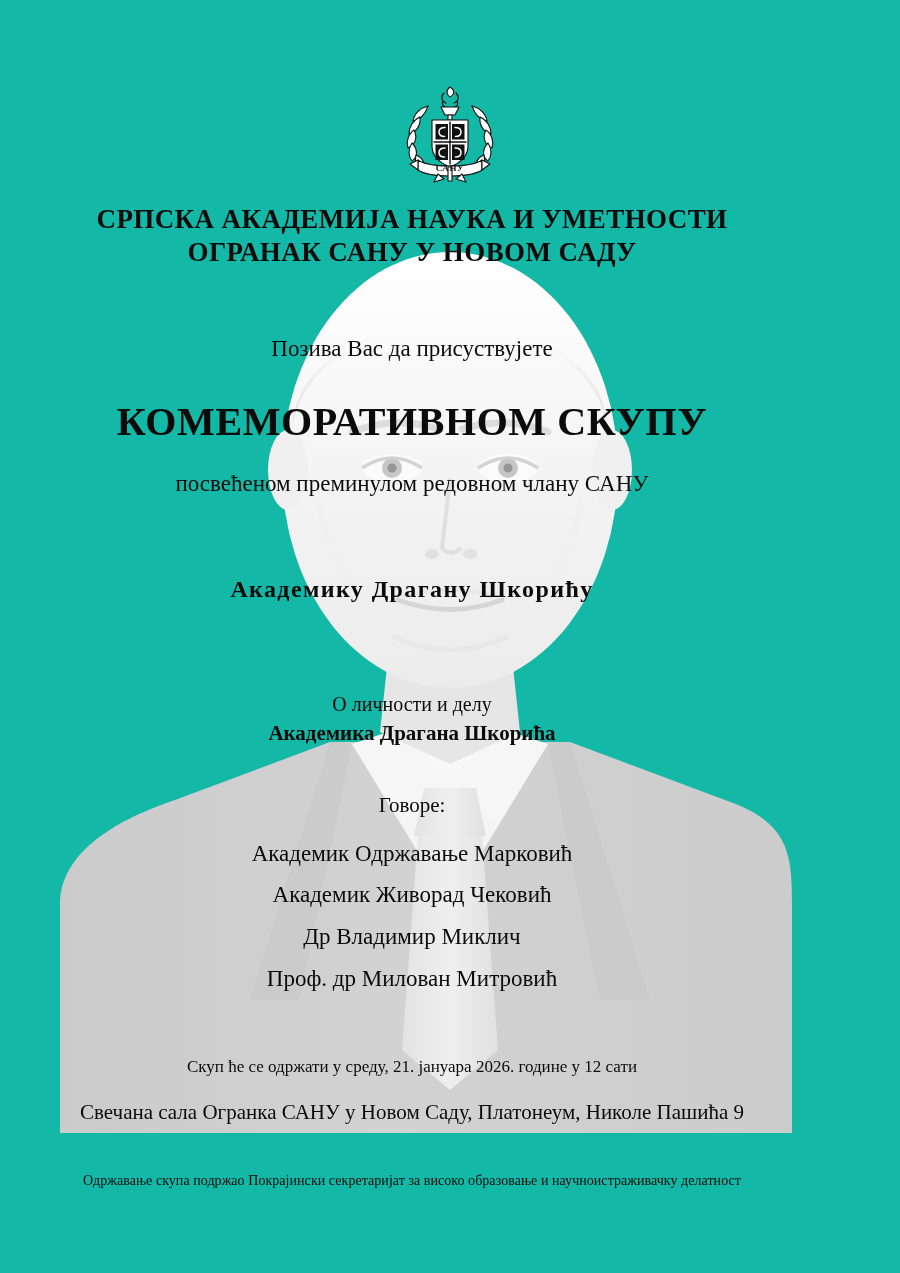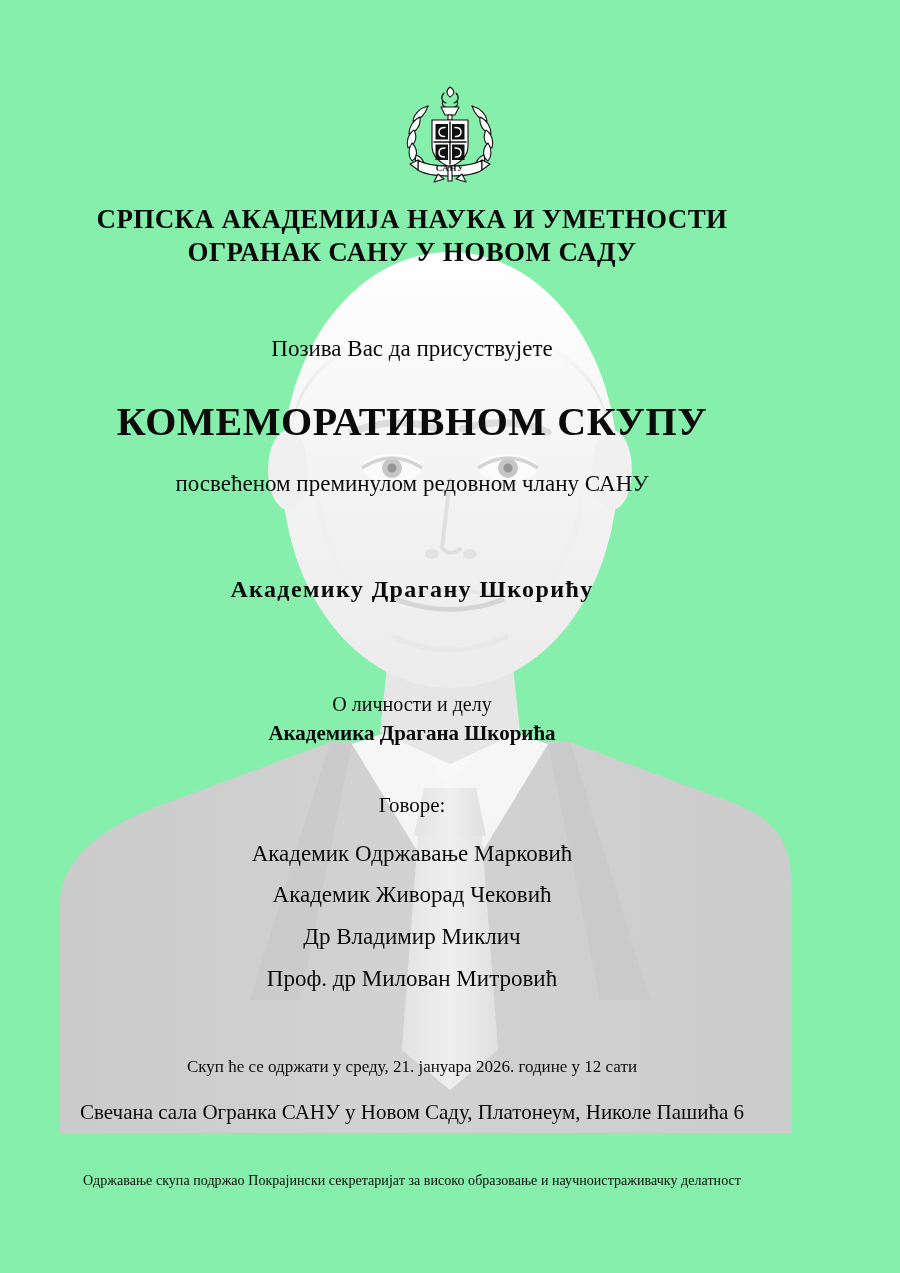--- a/index.html
+++ b/index.html
@@ -12,21 +12,21 @@
     font-family: "Liberation Serif", "DejaVu Serif", serif;
     color: #0b0b0b;
     -webkit-font-smoothing: antialiased;
   }
 
   .page {
     position: relative;
     width: 900px;
     height: 1273px;
     margin: 0 auto;
-    background: #86efac;
+    background: #14b8a6;
     overflow: hidden;
   }
 
   
   .portrait-layer {
     position: absolute;
     left: 0;
     top: 0;
     width: 900px;
     height: 1273px;
@@ -291,18 +291,18 @@
     <div class="row about-2">Академика Драгана Шкорића</div>
 
     <div class="row speakers-label">Говоре:</div>
 
     <div class="row speaker speaker-0">Академик Одржавање Марковић</div>
     <div class="row speaker speaker-1">Академик Живорад Чековић</div>
     <div class="row speaker speaker-2">Др Владимир Миклич</div>
     <div class="row speaker speaker-3">Проф. др Милован Митровић</div>
 
     <div class="row datetime-line">Скуп ће се одржати у среду, 21. јануара 2026. године у 12 сати</div>
-    <div class="row venue-line">Свечана сала Огранка САНУ у Новом Саду, Платонеум, Николе Пашића 6</div>
+    <div class="row venue-line">Свечана сала Огранка САНУ у Новом Саду, Платонеум, Николе Пашића 9</div>
 
     <div class="row support-note">Одржавање скупа подржао Покрајински секретаријат за високо образовање и научноистраживачку делатност</div>
 
   </div>
 </div>
 
 </body></html>

